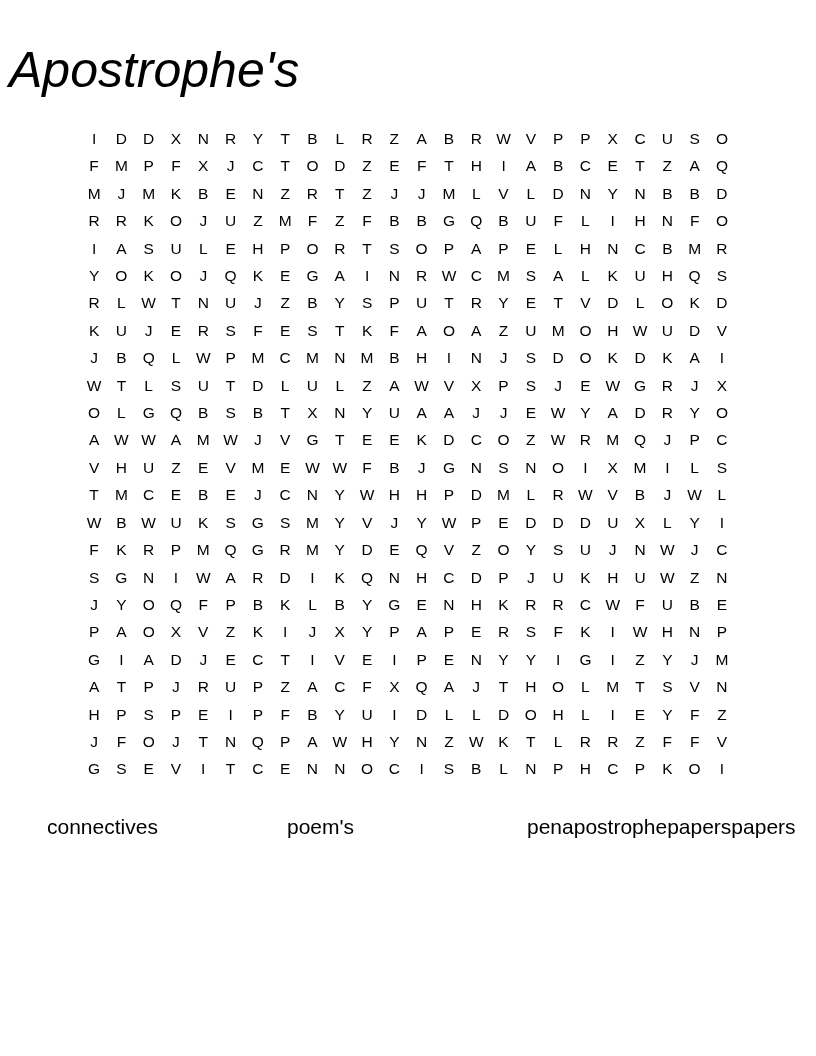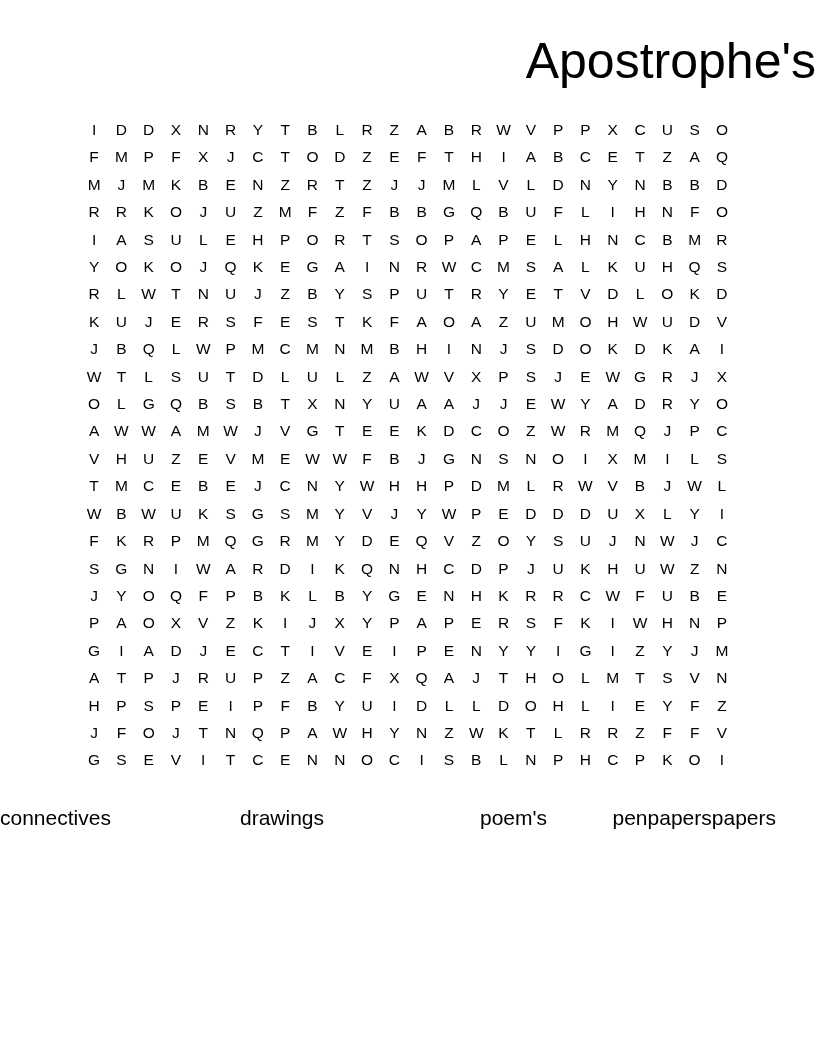--- a/index.html
+++ b/index.html
@@ -15,28 +15,29 @@
     overflow: hidden;
     position: relative;
   }
   .page {
     width: 816px;
     height: 1056px;
     box-sizing: border-box;
     position: relative;
   }
   .puzzle-title {
-    text-align: right;
+    text-align: left;
     font-size: 50px;
     font-weight: normal;
     line-height: 1;
     letter-spacing: 0px;
-    margin: 0;
+    margin: 9px;
     padding-top: 36px;
     color: #000000;
+    font-style: italic;
   }
   .grid-wrap {
     margin-top: 30px;
     display: flex;
     justify-content: center;
   }
   .letter-grid {
     border-collapse: collapse;
     border-spacing: 0;
   }
@@ -46,20 +47,21 @@
     text-align: center;
     vertical-align: middle;
     font-size: 15.5px;
     font-family: "Liberation Sans", sans-serif;
     color: #000000;
     padding: 0;
     line-height: 27.4px;
   }
   .word-list {
     margin-top: 22px;
+    padding-left: 47px;
     padding-right: 40px;
     display: grid;
     grid-template-columns: 240px 240px 1fr;
     grid-auto-rows: 44.5px;
     grid-auto-flow: column;
     align-content: start;
   }
   .word-item {
     font-size: 21px;
     line-height: 44.5px;
@@ -701,20 +703,20 @@
             <td>K</td>
             <td>O</td>
             <td>I</td>
           </tr>
         </tbody>
     </table>
   </div>
 
   <div class="word-list">
       <div class="word-item">connectives</div>
-      <div class="word-item">drawings</div>
       <div class="word-item">poem's</div>
       <div class="word-item">pen</div>
+      <div class="word-item">apostrophe</div>
       <div class="word-item">papers</div>
       <div class="word-item">papers</div>
     </div>
 
 </div>
 
 </body></html>

